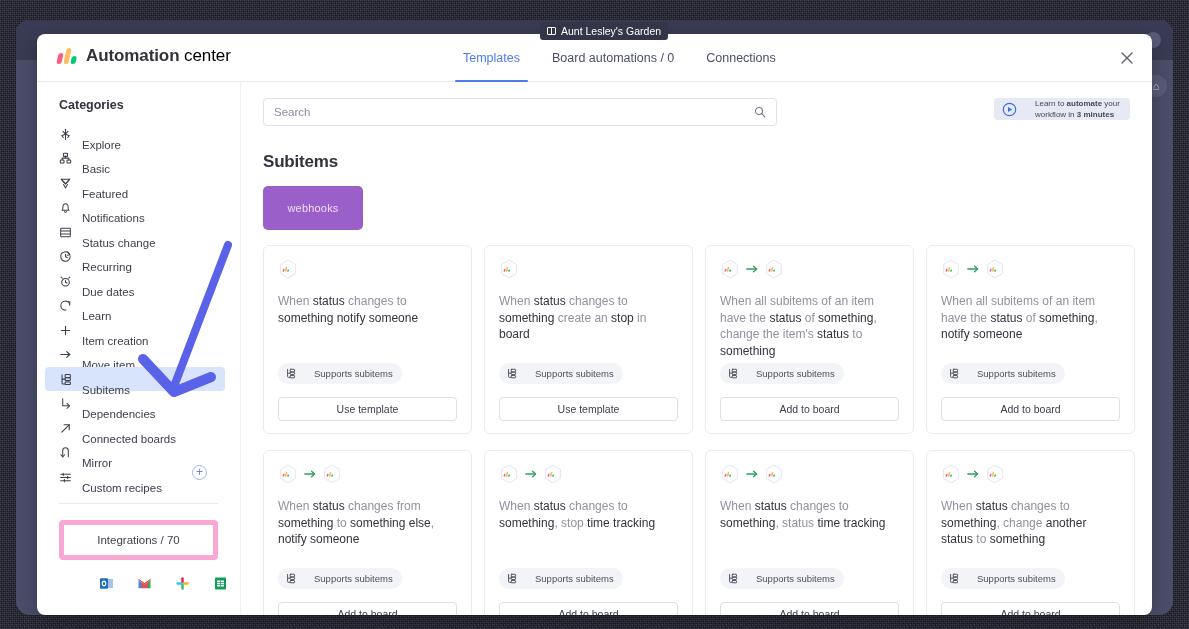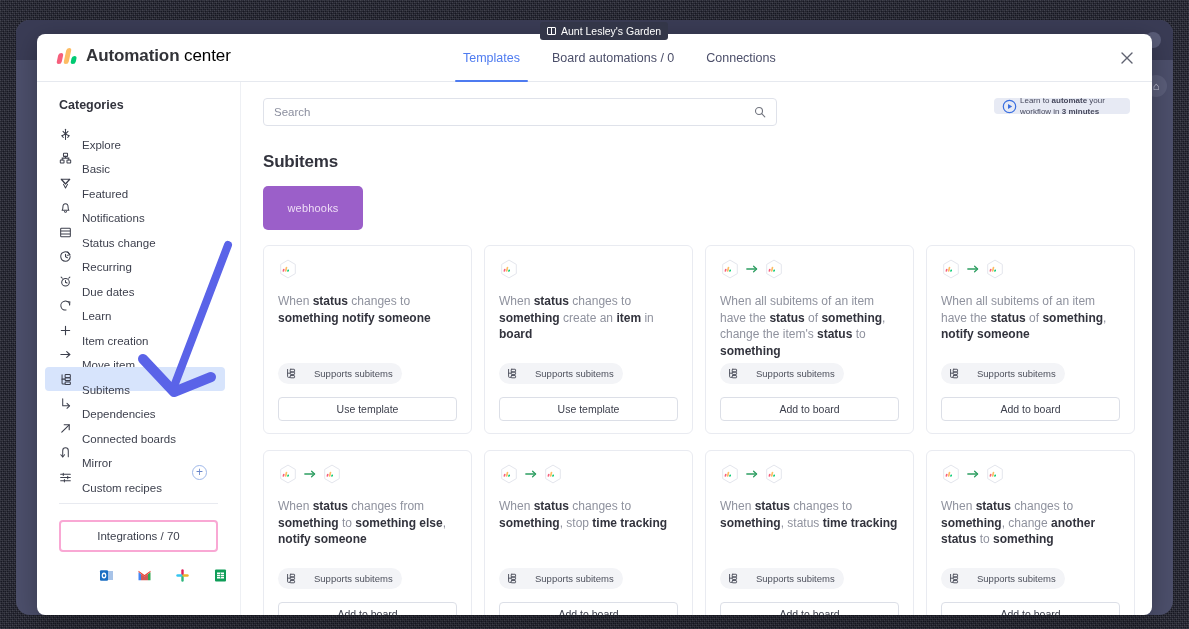--- a/index.html
+++ b/index.html
@@ -165,21 +165,21 @@
     border: 1px solid #9fb8ea; color: #6a86c9;
     font-size: 12px; line-height: 13px; text-align: center;
     cursor: pointer;
   }
   #nav-divider {
     height: 1px; background: #e8eaf0;
     margin: 14px 22px 0 22px;
   }
   #integrations-btn {
     margin: 16px 22px 0 22px;
-    height: 32px; border: 2px solid #f9a8d4; border-radius: 4px;
+    height: 40px; border: 5px solid #f9a8d4; border-radius: 4px;
     display: flex; align-items: center; justify-content: center;
     font-size: 11.5px; color: #3c3f4c; cursor: pointer;
   }
   #integration-icons {
     margin: 16px 0 0 0; padding-left: 62px;
     display: flex; gap: 23px; align-items: center;
   }
   .int-ico { width: 15px; height: 15px; flex: none; cursor: pointer; }
   .int-ico svg { display: block; }
 
@@ -209,23 +209,23 @@
     flex: 1; border: 0; outline: 0;
     font-family: inherit; font-size: 11.5px; color: #32333d;
     background: transparent;
   }
   #search-input::placeholder { color: #8b8e9e; }
   #search-icon { width: 12px; height: 12px; color: #72757f; flex: none; }
   #search-icon svg { display: block; }
 
   #learn-banner {
     position: absolute; right: 22px; top: 16px;
-    width: 136px; height: 16px;
+    width: 136px; height: 22px;
     background: #e7eaf4; border-radius: 4px;
-    display: flex; align-items: center; gap: 3px;
+    display: flex; align-items: center; gap: 18px;
     padding: 0 8px;
     cursor: pointer;
   }
   #play-icon { width: 15px; height: 15px; flex: none; color: #3a6fe0; }
   #play-icon svg { display: block; }
   #learn-text { font-size: 8px; line-height: 11px; color: #46485c; }
   #learn-text b { font-weight: 700; }
 
   #section-title {
     font-size: 17px; font-weight: 700; color: #32333d;
@@ -255,21 +255,21 @@
   }
   .card-icons { display: flex; align-items: center; gap: 6px; height: 20px; }
   .hexbadge { width: 20px; height: 20px; flex: none; }
   .hexbadge svg { display: block; }
   .arrow-ico { width: 12px; height: 10px; color: #2e9e62; flex: none; }
   .arrow-ico svg { display: block; }
   .card-text {
     margin-top: 14px;
     font-size: 12px; line-height: 16.5px; color: #8f929e;
   }
-  .card-text b { color: #32333d; font-weight: 700; }
+  .card-text b { color: #32333d; font-weight: 400; }
   .supports {
     margin-top: auto;
     align-self: flex-start;
     height: 21px; padding: 0 9px 0 7px;
     background: #f3f4f7; border-radius: 11px;
     display: flex; align-items: center; gap: 18px;
     font-size: 9.5px; color: #4d505c;
   }
   .supports .sub-ico { width: 11px; height: 11px; color: #4d505c; flex: none; }
   .supports .sub-ico svg { display: block; }
@@ -612,21 +612,21 @@
                 <svg viewBox="0 0 20 20" width="20" height="20">
   <path d="M10 1.1 L17.3 5.4 L17.3 14.6 L10 18.9 L2.7 14.6 L2.7 5.4 Z" fill="#fff" stroke="#e4e6ed" stroke-width="1"></path>
   <g transform="translate(5.6,7.1) skewX(-12)">
     <rect x="0" y="2.6" width="1.7" height="3.1" rx=".8" fill="#f65f7c"></rect>
     <rect x="2.3" y="0.6" width="1.7" height="5.1" rx=".8" fill="#fdbc64"></rect>
     <rect x="4.6" y="3.5" width="1.7" height="2.2" rx=".8" fill="#00ca72"></rect>
   </g>
                 </svg>
               </span>
             </div>
-            <div class="card-text"><span>When </span><b>status</b><span> changes to </span><b>something</b><span> create an </span><b>item</b><span> in </span><b>board</b></div>
+            <div class="card-text"><span>When </span><b>status</b><span> changes to </span><b>something</b><span> create an </span><b>stop</b><span> in </span><b>board</b></div>
             <div class="supports">
               <span class="sub-ico">
                 <svg viewBox="0 0 14 14" width="11" height="11" fill="none" stroke="currentColor" stroke-width="1.2" stroke-linecap="round">
   <path d="M3.3 1.8 L3.3 11 C3.3 11.6 3.7 11.9 4.3 11.9 L6.4 11.9"></path>
   <path d="M3.3 6.6 L6.4 6.6"></path>
   <rect x="6.6" y="1.6" width="5.6" height="3.4" rx=".7"></rect>
   <rect x="6.6" y="5.2" width="5.6" height="3" rx=".7"></rect>
   <rect x="6.6" y="9.6" width="5.6" height="2.9" rx=".7"></rect>
                 </svg>
               </span>

